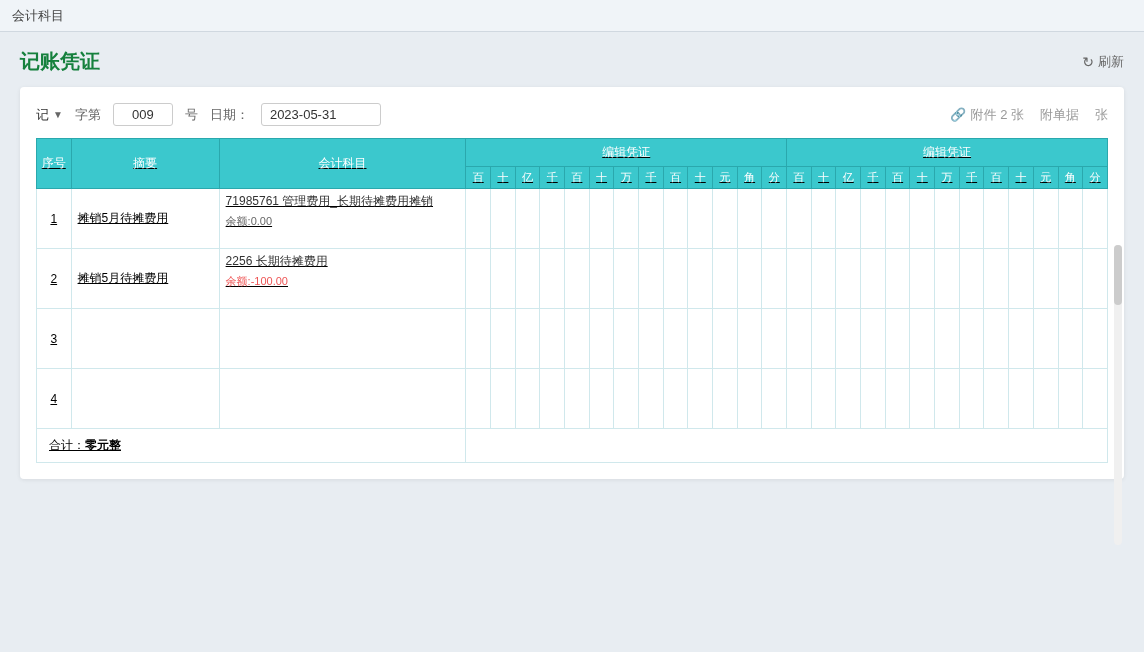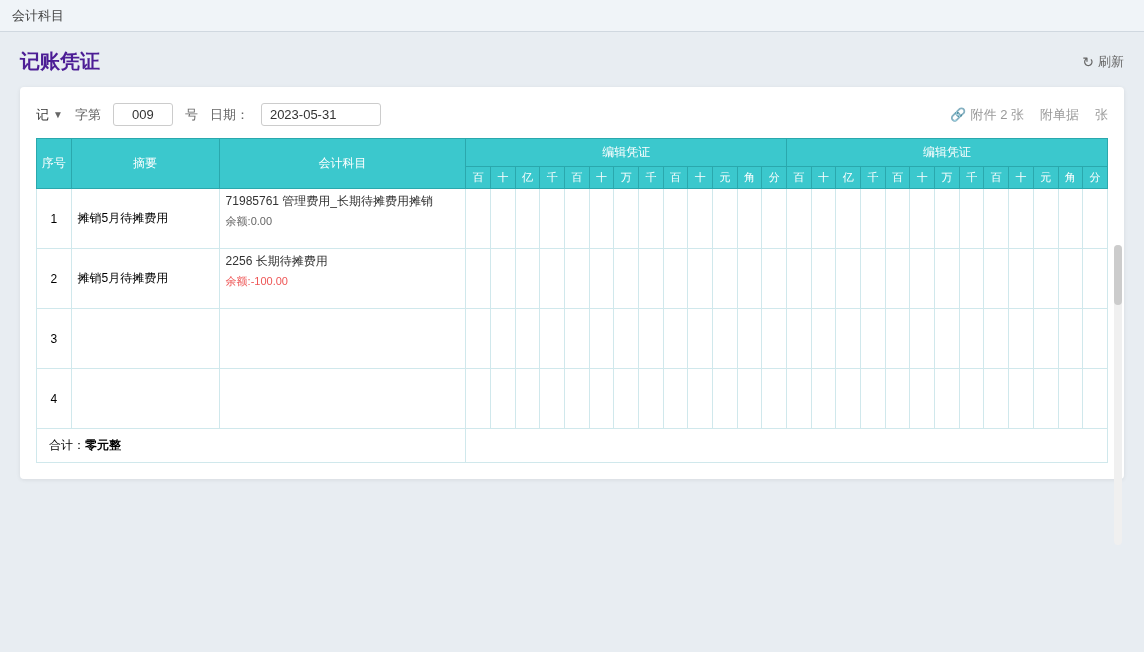--- a/index.html
+++ b/index.html
@@ -29,21 +29,21 @@
     }
     .page-header {
       display: flex;
       justify-content: space-between;
       align-items: center;
       margin-bottom: 12px;
     }
     .page-title {
       font-size: 20px;
       font-weight: bold;
-      color: #4c1d95;
+      color: #15803d;
     }
     .refresh-btn {
       display: flex;
       align-items: center;
       gap: 4px;
       color: #666;
       cursor: pointer;
       font-size: 13px;
       background: none;
       border: none;
@@ -250,21 +250,21 @@
       <div class="attachment-area">
         <span class="attachment-link">
           <span>🔗</span>
           <span>附件 2 张</span>
         </span>
         <span style="cursor:pointer;">附单据</span>
         <span>张</span>
       </div>
     </div>
 
-    <div style="overflow-x:auto;">
+    <div style="overflow-x:auto;text-decoration:underline;">
       <table class="voucher-table">
         <thead>
           <tr class="header-row-1">
             <th rowspan="2">序号</th>
             <th rowspan="2">摘要</th>
             <th rowspan="2">会计科目</th>
             <th colspan="13" class="col-group-header">编辑凭证</th>
             <th colspan="13" class="col-group-header">编辑凭证</th>
           </tr>
           <tr class="header-row-2">

